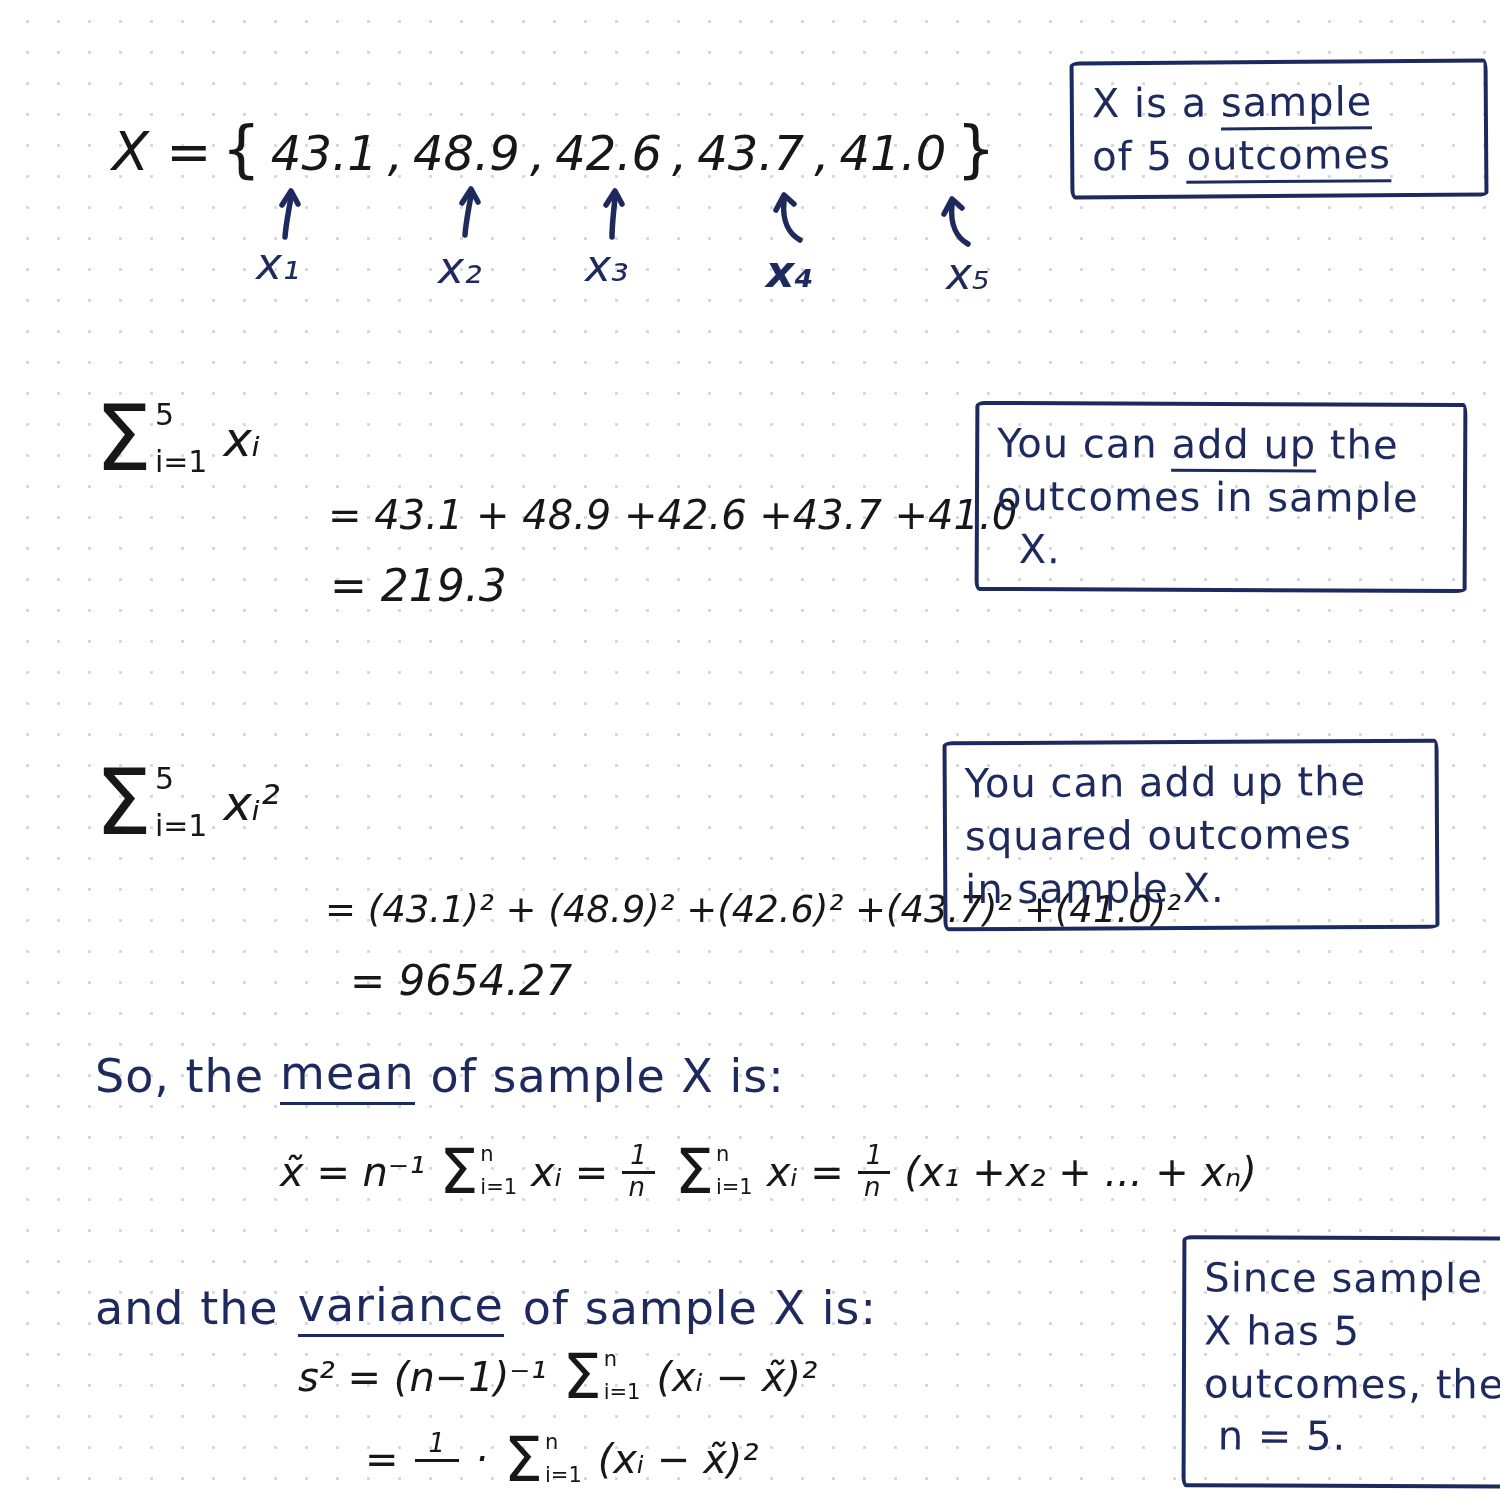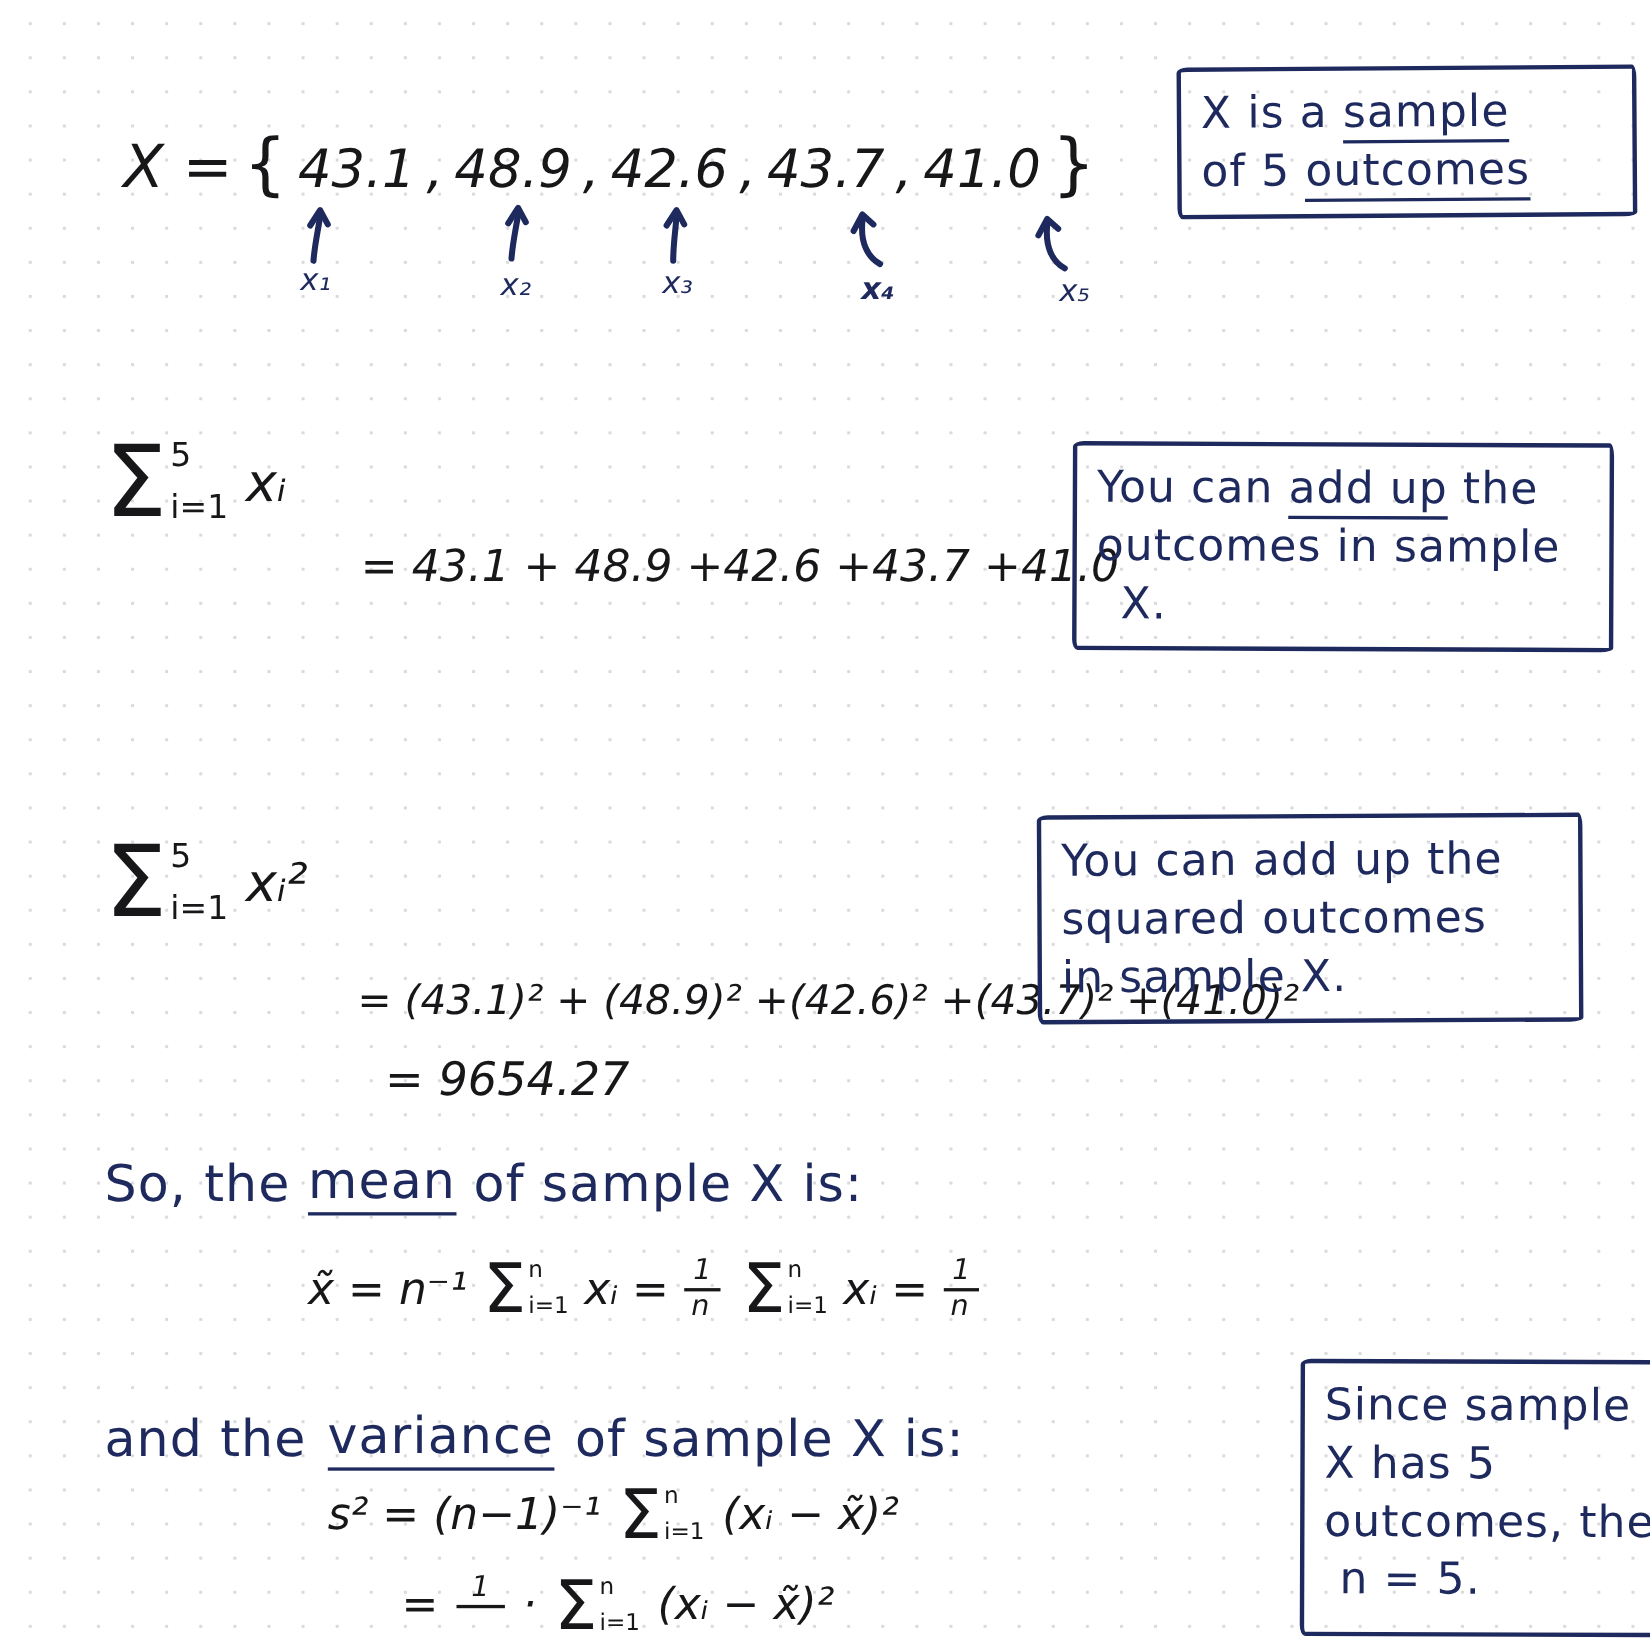--- a/index.html
+++ b/index.html
@@ -41,21 +41,21 @@
   
   .midsig{ display:inline-flex; align-items:stretch; margin:0 6px; }
   .midsig .glyph{ font-size:62px; line-height:0.92; font-style:normal; }
   .midsig .lims{ display:flex; flex-direction:column; justify-content:space-between; font-size:21px; line-height:1; padding:1px 0 2px 2px; font-style:normal;}
 
   
   .frac{ display:inline-flex; flex-direction:column; align-items:center; line-height:1.05; margin:0 6px; }
   .frac .num{ border-bottom:3px solid currentColor; padding:0 8px 2px; font-size:26px; }
   .frac .den{ font-size:26px; min-height:26px; min-width:20px; }
 
-  .xlabel{ position:absolute; font-size:28px; font-style:italic; color:#1e2a5e;margin-left:17px; }
+  .xlabel{ position:absolute; font-size:44px; font-style:italic; color:#1e2a5e; }
   .arrow{ position:absolute; }
 </style>
 </head>
 <body>
 
 <div id="page">
 
   <div class="eqrow math" style="left:112px; top:112px; font-size:48px; gap:10px; align-items:baseline;">
     <span style="font-size:54px;">X =</span>
     <span style="font-size:62px; font-style:normal;">{</span>
@@ -123,20 +123,21 @@
     <span class="bigsig">
       <span class="glyph">Σ</span>
       <span class="lims">
         <span>5</span>
         <span>i=1</span>
       </span>
     </span>
     <span style="font-size:48px;">xᵢ</span>
   </div>
   <div class="abs math" style="left:328px; top:492px; font-size:40px;">= 43.1 + 48.9 +42.6 +43.7 +41.0</div>
+  <div class="abs math" style="left:330px; top:560px; font-size:44px;">= 219.3</div>
 
   <div class="note-box" style="left:975px; top:402px; width:492px; transform:rotate(0.25deg);">
     <div class="bl">
       <span>You can</span>
       <span class="u">add up</span>
       <span>the</span>
     </div>
     <div class="bl">outcomes in sample</div>
     <div class="bl" style="padding-left:22px;">X.</div>
   </div>
@@ -185,20 +186,21 @@
       <span class="lims">
         <span>n</span>
         <span>i=1</span>
       </span>
     </span>
     <span>xᵢ =</span>
     <span class="frac">
       <span class="num">1</span>
       <span class="den">n</span>
     </span>
+    <span>(x₁ +x₂ + ... + xₙ)</span>
   </div>
 
   <div class="eqrow hand" style="left:95px; top:1278px; gap:19px; font-size:46px;">
     <span>and the</span>
     <span class="u">variance</span>
     <span>of sample X is:</span>
   </div>
 
   <div class="eqrow math" style="left:298px; top:1348px; font-size:40px; gap:10px;">
     <span>s² = (n−1)⁻¹</span>

